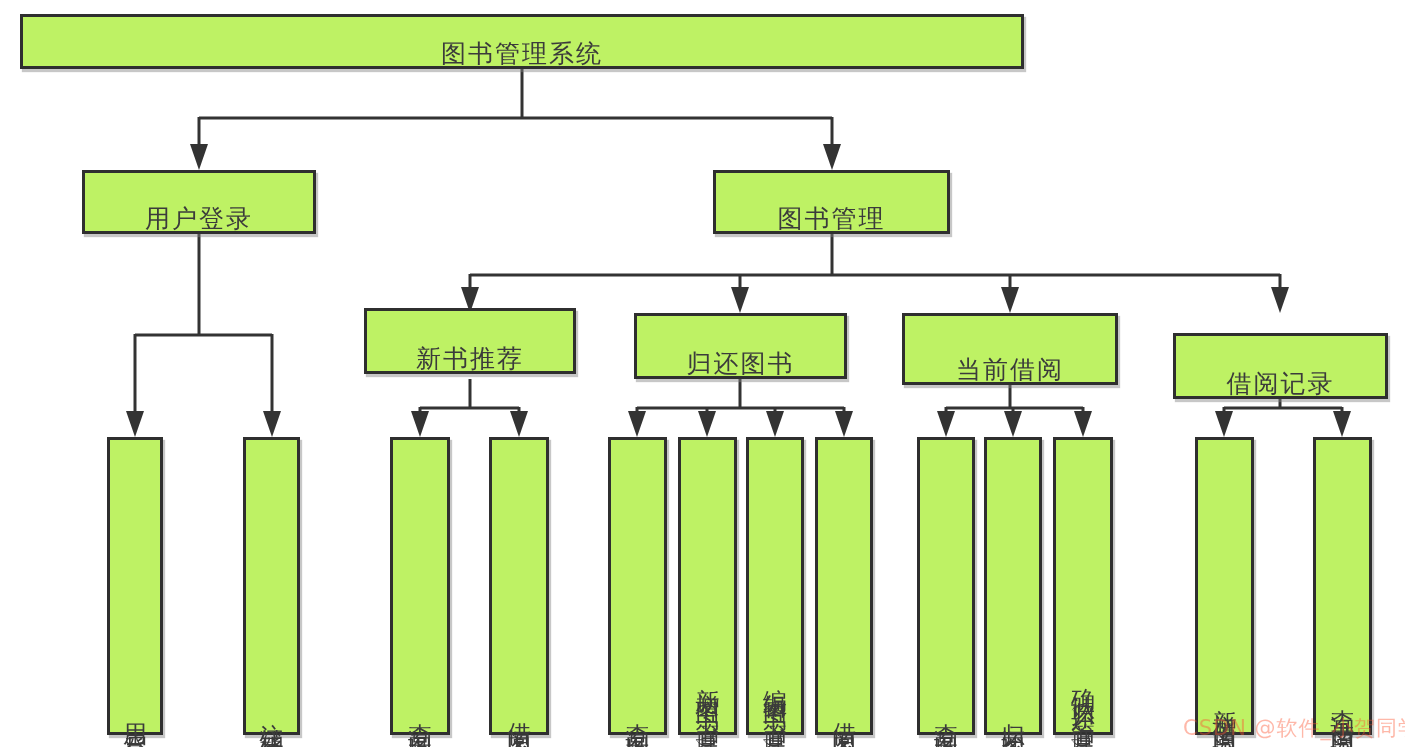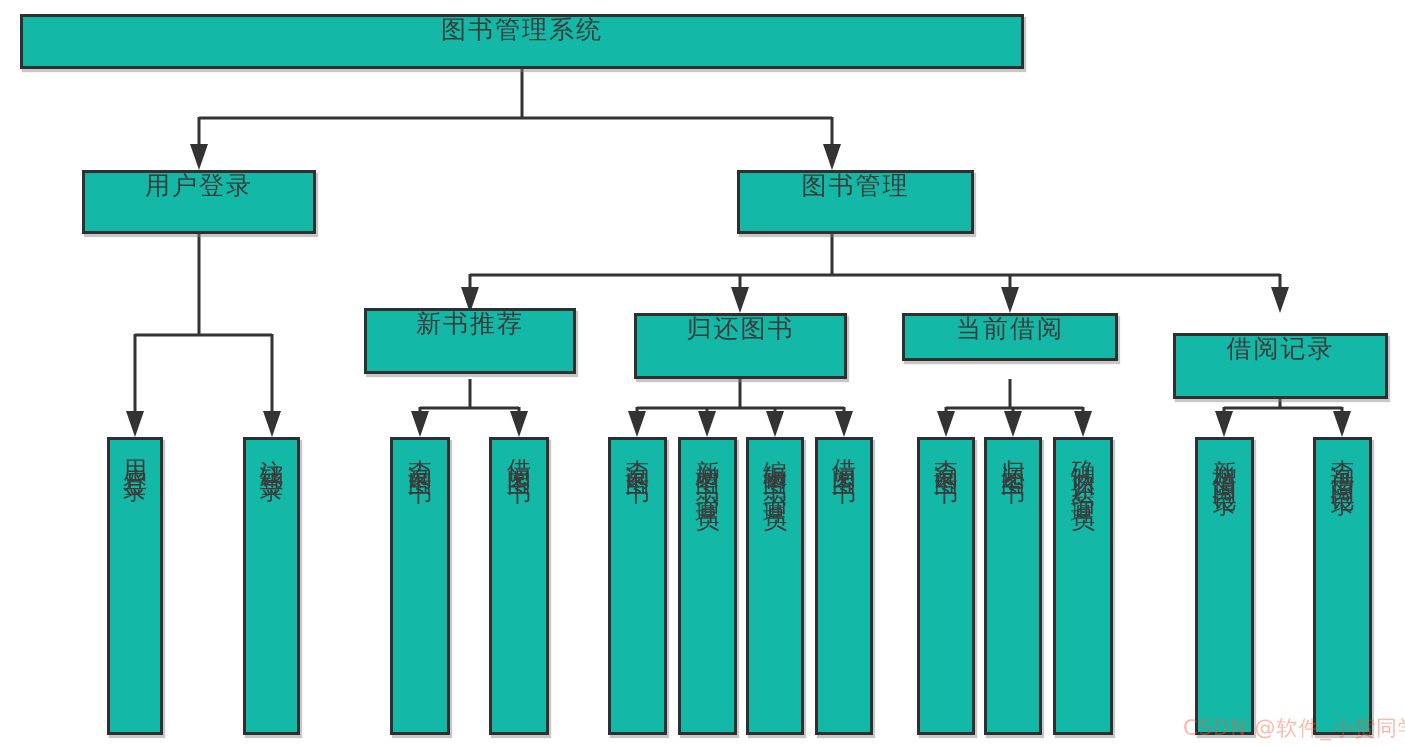--- a/index.html
+++ b/index.html
@@ -13,24 +13,24 @@
   }
   .wires {
     position: absolute;
     left: 0; top: 0;
     z-index: 0;
   }
   .box {
     position: absolute;
     box-sizing: border-box;
     border: 3px solid #2f2f2f;
-    background: #14b8a6;
+    background: #bef264;
     color: #3b3b3b;
     display: flex;
-    align-items: flex-start;
+    align-items: flex-end;
     justify-content: center;
     z-index: 1;
     box-shadow: 2px 3px 1px rgba(130,130,130,0.45);
   }
   .h-label {
     font-size: 25px;
     letter-spacing: 2px;
     white-space: nowrap;
     line-height: 1;
   }
@@ -125,31 +125,31 @@
     </g>
   </svg>
 
   <div class="box" style="left:20px; top:14px; width:1004px; height:55px;">
     <span class="h-label">图书管理系统</span>
   </div>
 
   <div class="box" style="left:82px; top:170px; width:234px; height:64px;">
     <span class="h-label">用户登录</span>
   </div>
-  <div class="box" style="left:713px; top:170px; width:237px; height:64px;margin-left:24px;">
+  <div class="box" style="left:713px; top:170px; width:237px; height:64px;">
     <span class="h-label">图书管理</span>
   </div>
 
   <div class="box" style="left:364px; top:308px; width:212px; height:66px;">
     <span class="h-label">新书推荐</span>
   </div>
   <div class="box" style="left:634px; top:313px; width:213px; height:66px;">
     <span class="h-label">归还图书</span>
   </div>
-  <div class="box" style="left:902px; top:313px; width:216px; height:48px;">
+  <div class="box" style="left:902px; top:313px; width:216px; height:72px;">
     <span class="h-label">当前借阅</span>
   </div>
   <div class="box" style="left:1173px; top:313px; width:215px; height:66px;margin-top:20px;">
     <span class="h-label">借阅记录</span>
   </div>
 
   <div class="box" style="left:107px; top:437px; width:56px; height:298px;">
     <span class="v-label">用户登录</span>
   </div>
   <div class="box" style="left:243px; top:437px; width:57px; height:298px;">

